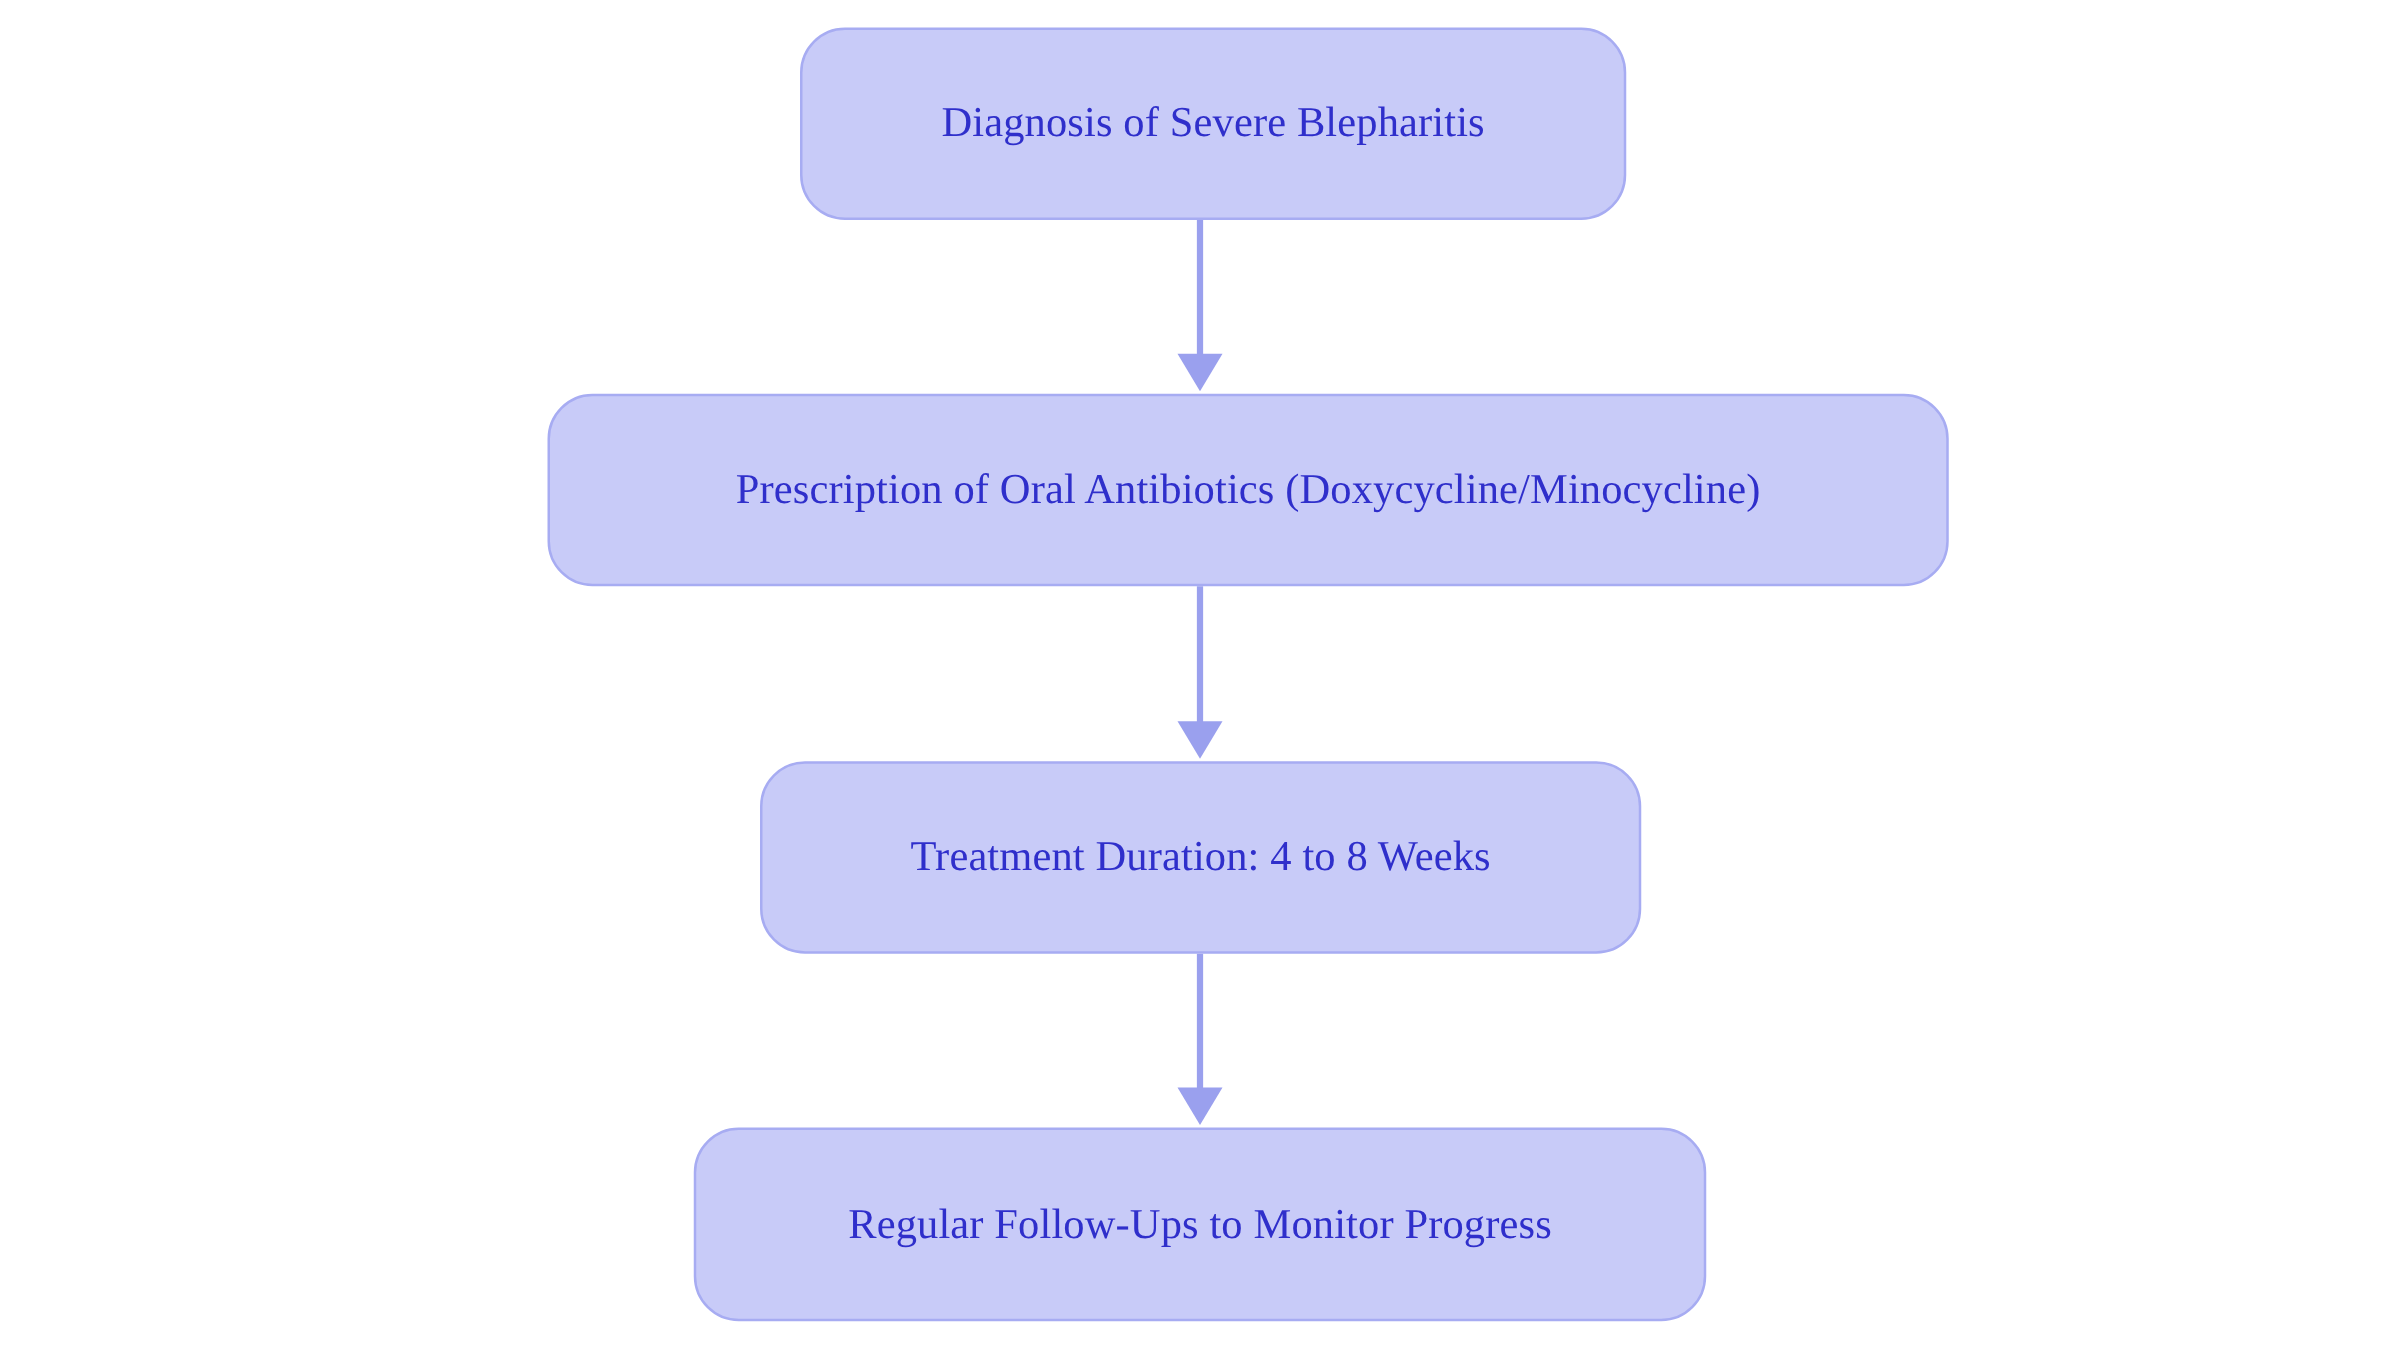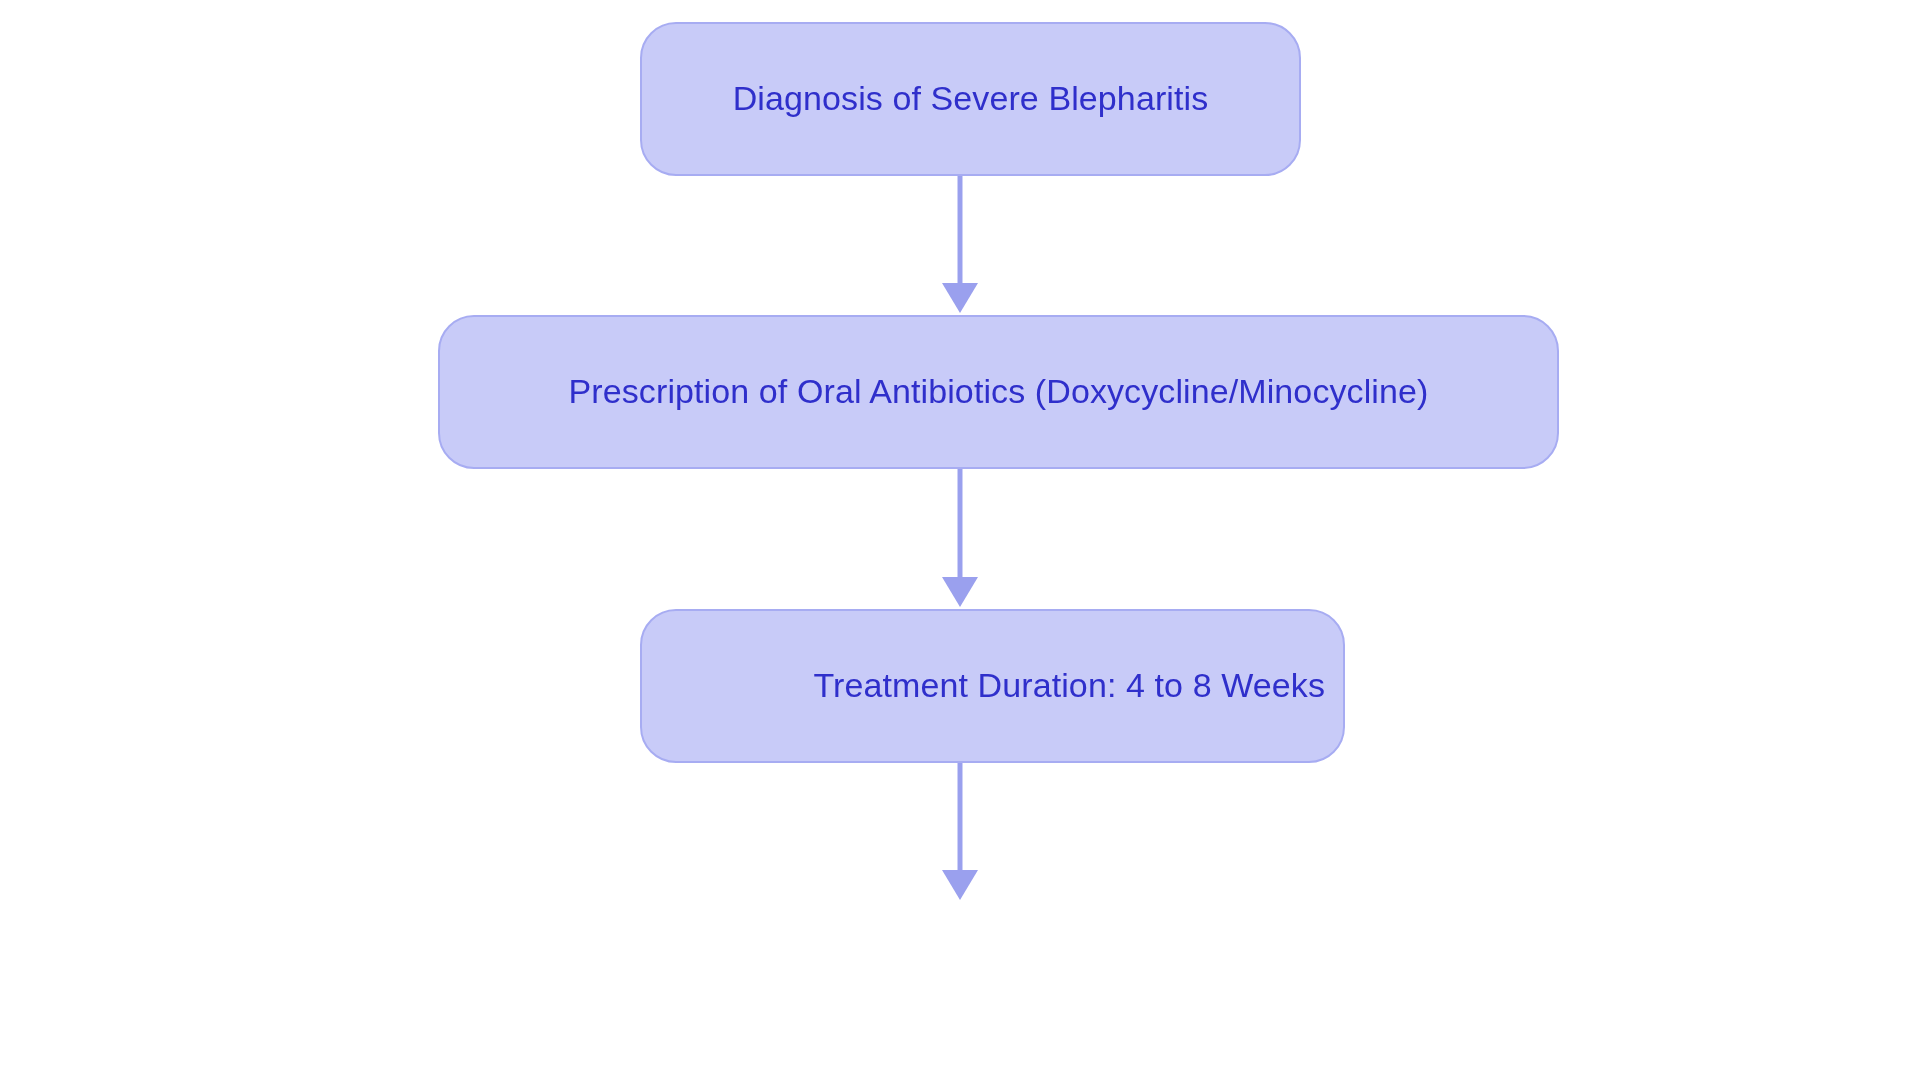--- a/index.html
+++ b/index.html
@@ -42,33 +42,33 @@
     align-items: center;
     justify-content: center;
     background: #c8cbf8;
     border: 2px solid #a7acf2;
     border-radius: 36px;
     text-align: center;
   }
 
   .node-label {
     color: #2f2fcb;
-    font-family: Liberation Sans, sans-serif;
+    font-family: Liberation Serif, serif;
     font-size: 34px;
     font-weight: 400;
     line-height: 1.15;
     letter-spacing: 0.1px;
     white-space: nowrap;
     padding: 0 18px;
   }
 
   
   #node-0 { left: 640px;  top: 22px;   width: 661px;  height: 154px; }
   #node-1 { left: 402px;  top: 315px;  width: 1121px; height: 154px; margin-left: 36px; }
-  #node-2 { left: 640px;  top: 609px;  width: 705px;  height: 154px; justify-content: flex-end; }
+  #node-2 { left: 608px;  top: 609px;  width: 705px;  height: 154px; }
   #node-3 { left: 555px;  top: 902px;  width: 810px;  height: 155px; }
 </style>
 </head>
 <body>
 
 <div id="flow-canvas">
 
   <svg id="edge-layer" viewBox="0 0 1920 1083" width="1920" height="1083" xmlns="http://www.w3.org/2000/svg">
 
     <g>
@@ -92,14 +92,17 @@
   </div>
 
   <div class="node" id="node-1">
     <span class="node-label">Prescription of Oral Antibiotics (Doxycycline/Minocycline)</span>
   </div>
 
   <div class="node" id="node-2">
     <span class="node-label">Treatment Duration: 4 to 8 Weeks</span>
   </div>
 
+  <div class="node" id="node-3">
+    <span class="node-label">Regular Follow-Ups to Monitor Progress</span>
+  </div>
 
 </div>
 
 </body></html>

